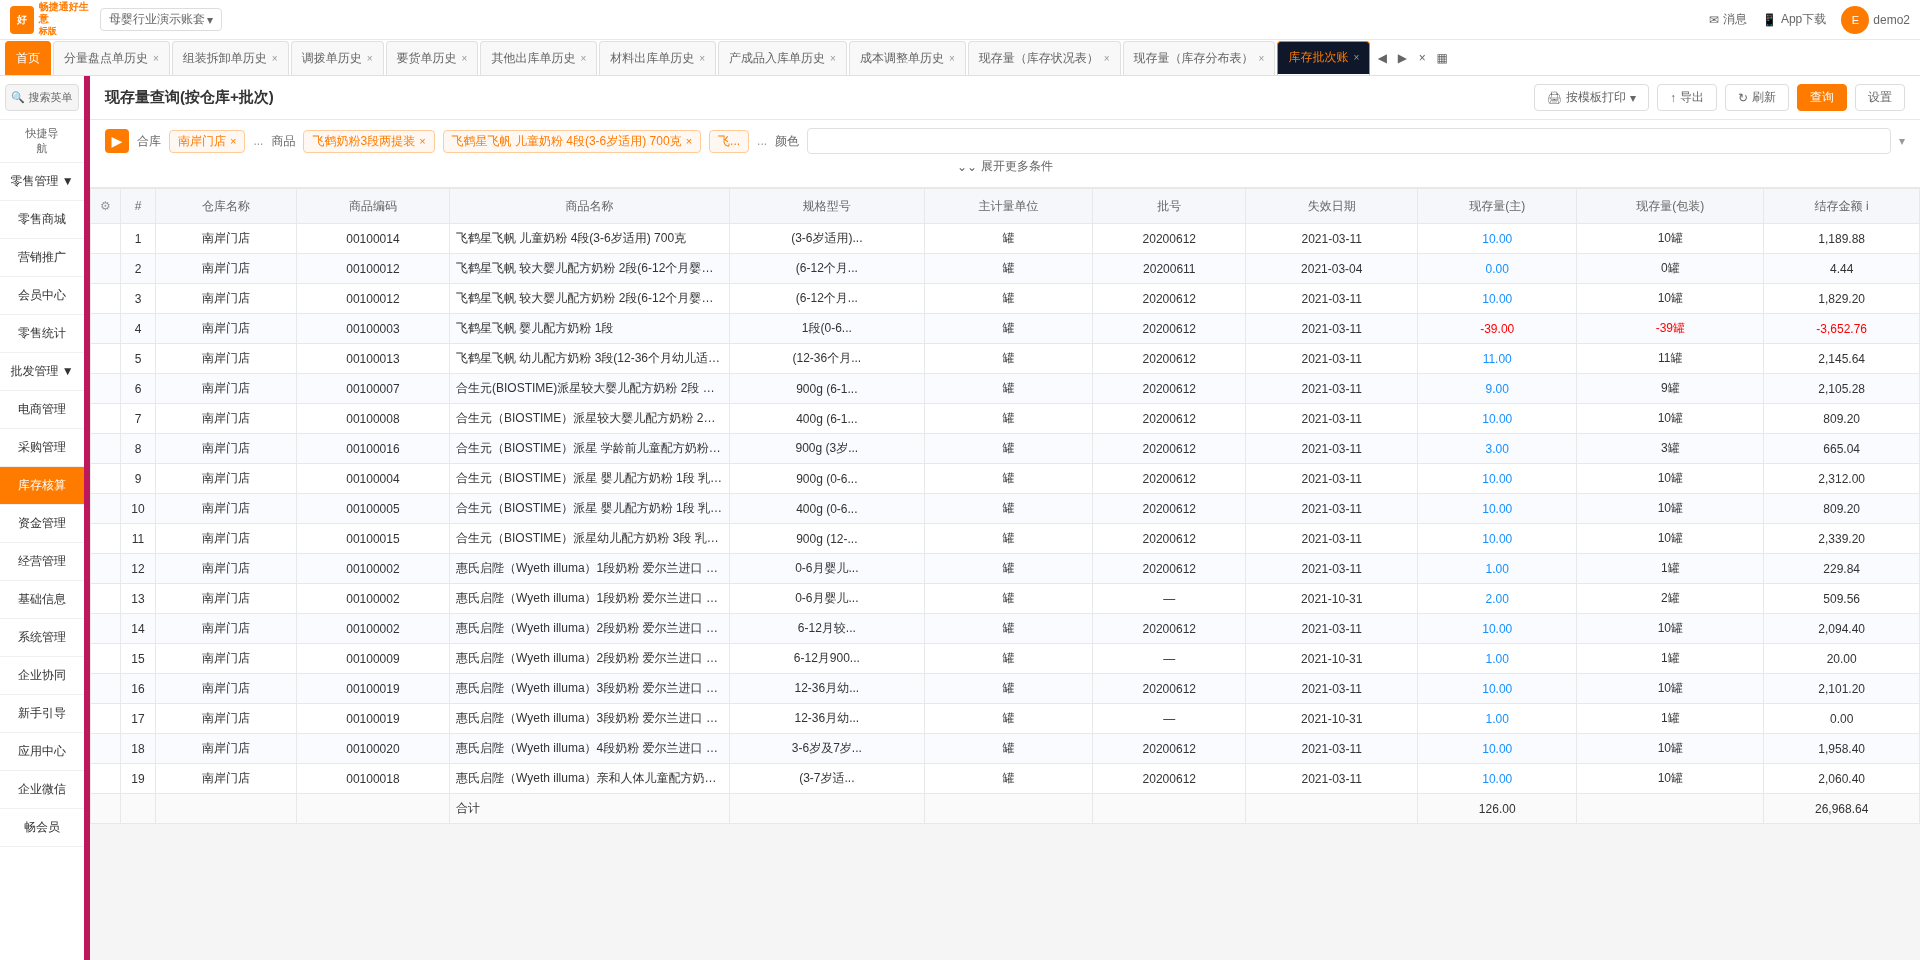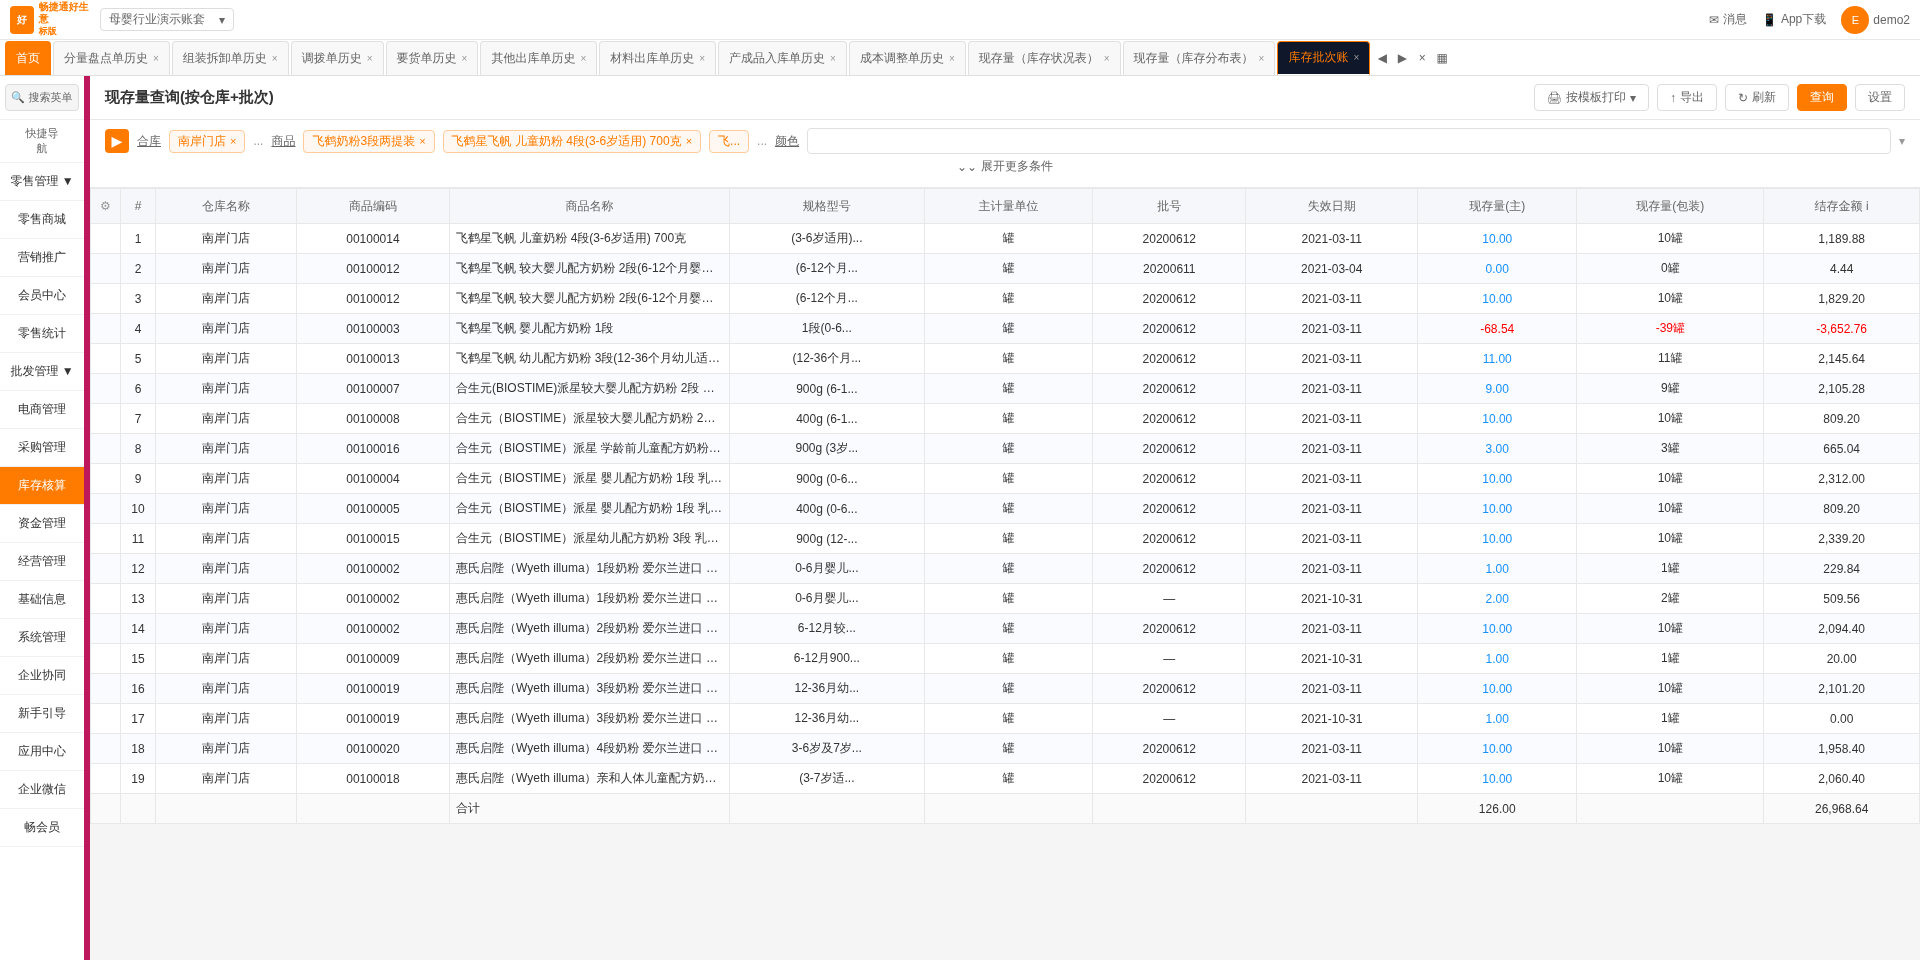--- a/index.html
+++ b/index.html
@@ -2,21 +2,21 @@
 <html><head>
   <meta charset="utf-8">
   <style>
     * { box-sizing: border-box; margin: 0; padding: 0; }
     body { font-family: 'Microsoft YaHei', Arial, sans-serif; font-size: 12px; background: #f5f5f5; color: #333; overflow: hidden; }
 
     
     .top-bar { display: flex; align-items: center; height: 40px; background: #fff; border-bottom: 1px solid #e8e8e8; padding: 0 10px; gap: 10px; }
     .logo { display: flex; align-items: center; gap: 5px; font-size: 13px; font-weight: bold; color: #ff7b00; width: 80px; }
     .logo-icon { width: 28px; height: 28px; background: #ff7b00; border-radius: 4px; display: flex; align-items: center; justify-content: center; color: #fff; font-size: 10px; }
-    .workspace-select { display: flex; align-items: center; gap: 14px; border: 1px solid #ddd; border-radius: 4px; padding: 2px 8px; cursor: pointer; font-size: 12px; color: #666; }
+    .workspace-select { display: flex; align-items: center; gap: 2px; border: 1px solid #ddd; border-radius: 4px; padding: 2px 8px; cursor: pointer; font-size: 12px; color: #666; }
     .top-right { margin-left: auto; display: flex; align-items: center; gap: 15px; }
     .top-right-item { display: flex; align-items: center; gap: 4px; font-size: 12px; color: #666; cursor: pointer; }
     .avatar { width: 28px; height: 28px; background: #ff7b00; border-radius: 50%; display: flex; align-items: center; justify-content: center; color: #fff; font-size: 11px; }
 
     
     .tab-bar { display: flex; align-items: center; height: 36px; background: #fff; border-bottom: 1px solid #e0e0e0; padding: 0 5px; overflow: hidden; }
     .tab { display: flex; align-items: center; padding: 0 10px; height: 34px; border: 1px solid #e0e0e0; border-bottom: none; border-radius: 4px 4px 0 0; margin-right: 2px; cursor: pointer; font-size: 12px; color: #666; background: #f8f8f8; white-space: nowrap; }
     .tab.active { background: #0f172a; color: #ff7b00; border-color: #ff7b00; border-bottom: 1px solid #fff; }
     .tab .close-x { margin-left: 5px; color: #999; font-size: 10px; }
     .tab.home { background: #ff7b00; color: #fff; border-color: #ff7b00; }
@@ -40,21 +40,21 @@
     .page-header { display: flex; align-items: center; justify-content: space-between; padding: 8px 15px; background: #fff; border-bottom: 1px solid #e8e8e8; }
     .page-title { font-size: 15px; font-weight: bold; color: #333; }
     .page-actions { display: flex; align-items: center; gap: 8px; }
     .btn { padding: 4px 12px; border-radius: 4px; border: 1px solid #ddd; cursor: pointer; font-size: 12px; background: #fff; color: #666; display: flex; align-items: center; gap: 4px; }
     .btn-primary { background: #ff7b00; color: #fff; border-color: #ff7b00; }
     .btn-ghost { border: 1px solid #ddd; }
 
     
     .filter-area { background: #fff; padding: 8px 15px; border-bottom: 1px solid #e8e8e8; }
     .filter-row { display: flex; align-items: center; gap: 8px; flex-wrap: wrap; }
-    .filter-label { font-size: 12px; color: #666; white-space: nowrap; text-decoration: underline; }
+    .filter-label { font-size: 12px; color: #666; white-space: nowrap; }
     .filter-tag { display: flex; align-items: center; gap: 4px; background: #fff8f2; border: 1px solid #ffcc99; border-radius: 4px; padding: 2px 8px; font-size: 12px; color: #ff7b00; }
     .filter-tag .remove { cursor: pointer; color: #ff7b00; font-size: 11px; }
     .filter-dots { color: #999; cursor: pointer; }
     .expand-btn { display: flex; align-items: center; justify-content: center; gap: 4px; width: 100%; padding: 4px; color: #666; font-size: 12px; cursor: pointer; }
 
     
     .orange-arrow { width: 24px; height: 24px; background: #ff7b00; border-radius: 4px; display: flex; align-items: center; justify-content: center; color: #fff; font-size: 14px; cursor: pointer; }
 
     
     .table-container { flex: 1; overflow: auto; }
@@ -348,21 +348,21 @@
             <tr class="row-even">
     <td></td>
     <td>4</td>
     <td>南岸门店</td>
     <td>00100003</td>
     <td class="td-left" style="max-width:280px;overflow:hidden;text-overflow:ellipsis;white-space:nowrap;">飞鹤星飞帆 婴儿配方奶粉 1段</td>
     <td>1段(0-6...</td>
     <td>罐</td>
     <td>20200612</td>
     <td>2021-03-11</td>
-    <td class="td-link td-red">-68.54</td>
+    <td class="td-link td-red">-39.00</td>
     <td class="td-red">-39罐</td>
     <td class="td-red">-3,652.76</td>
   </tr>
             <tr class="row-odd">
     <td></td>
     <td>5</td>
     <td>南岸门店</td>
     <td>00100013</td>
     <td class="td-left" style="max-width:280px;overflow:hidden;text-overflow:ellipsis;white-space:nowrap;">飞鹤星飞帆 幼儿配方奶粉 3段(12-36个月幼儿适用) 700克</td>
     <td>(12-36个月...</td>

